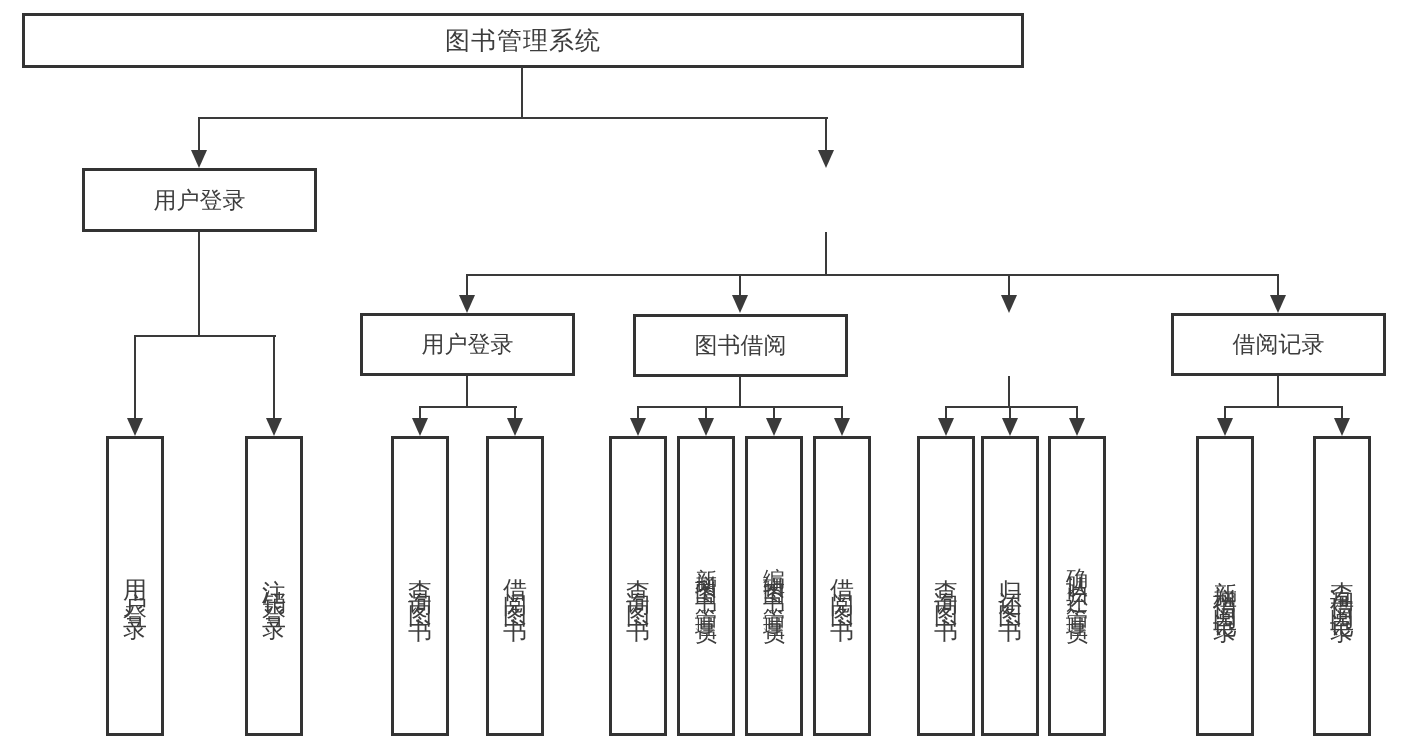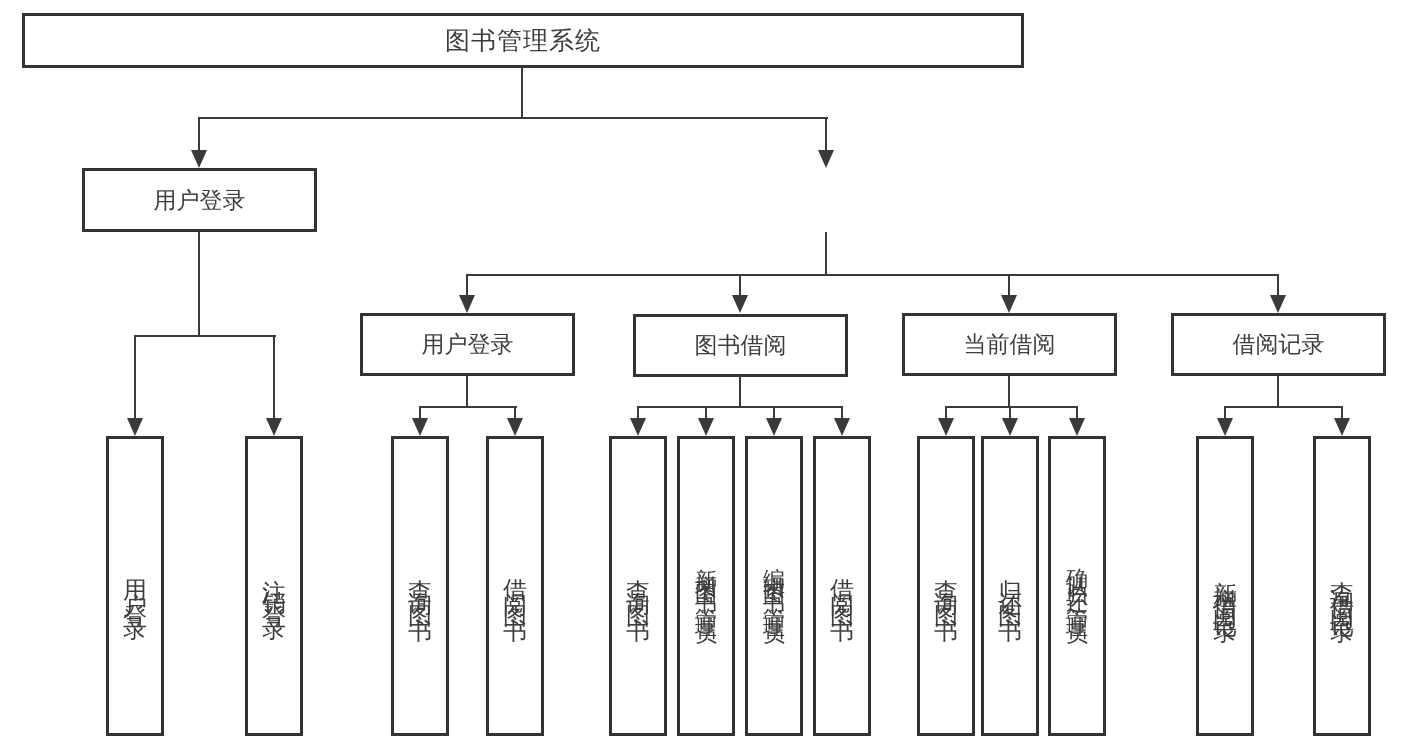--- a/index.html
+++ b/index.html
@@ -91,23 +91,20 @@
   <div class="ah" style="left:1001px;top:295px"></div>
   <div class="vl" style="left:1277px;top:274px;height:21px"></div>
   <div class="ah" style="left:1270px;top:295px"></div>
 
   <div class="node" style="left:360px;top:313px;width:215px;height:63px">
     <span>用户登录</span>
   </div>
   <div class="node" style="left:633px;top:314px;width:215px;height:63px">
     <span>图书借阅</span>
   </div>
-  <div class="node" style="left:902px;top:313px;width:215px;height:63px">
-    <span>当前借阅</span>
-  </div>
   <div class="node" style="left:1171px;top:313px;width:215px;height:63px">
     <span>借阅记录</span>
   </div>
 
   <div class="vl" style="left:466px;top:376px;height:32px"></div>
   <div class="hl" style="left:419px;top:406px;width:98px"></div>
   <div class="vl" style="left:419px;top:406px;height:12px"></div>
   <div class="ah" style="left:412px;top:418px"></div>
   <div class="vl" style="left:514px;top:406px;height:12px"></div>
   <div class="ah" style="left:507px;top:418px"></div>

